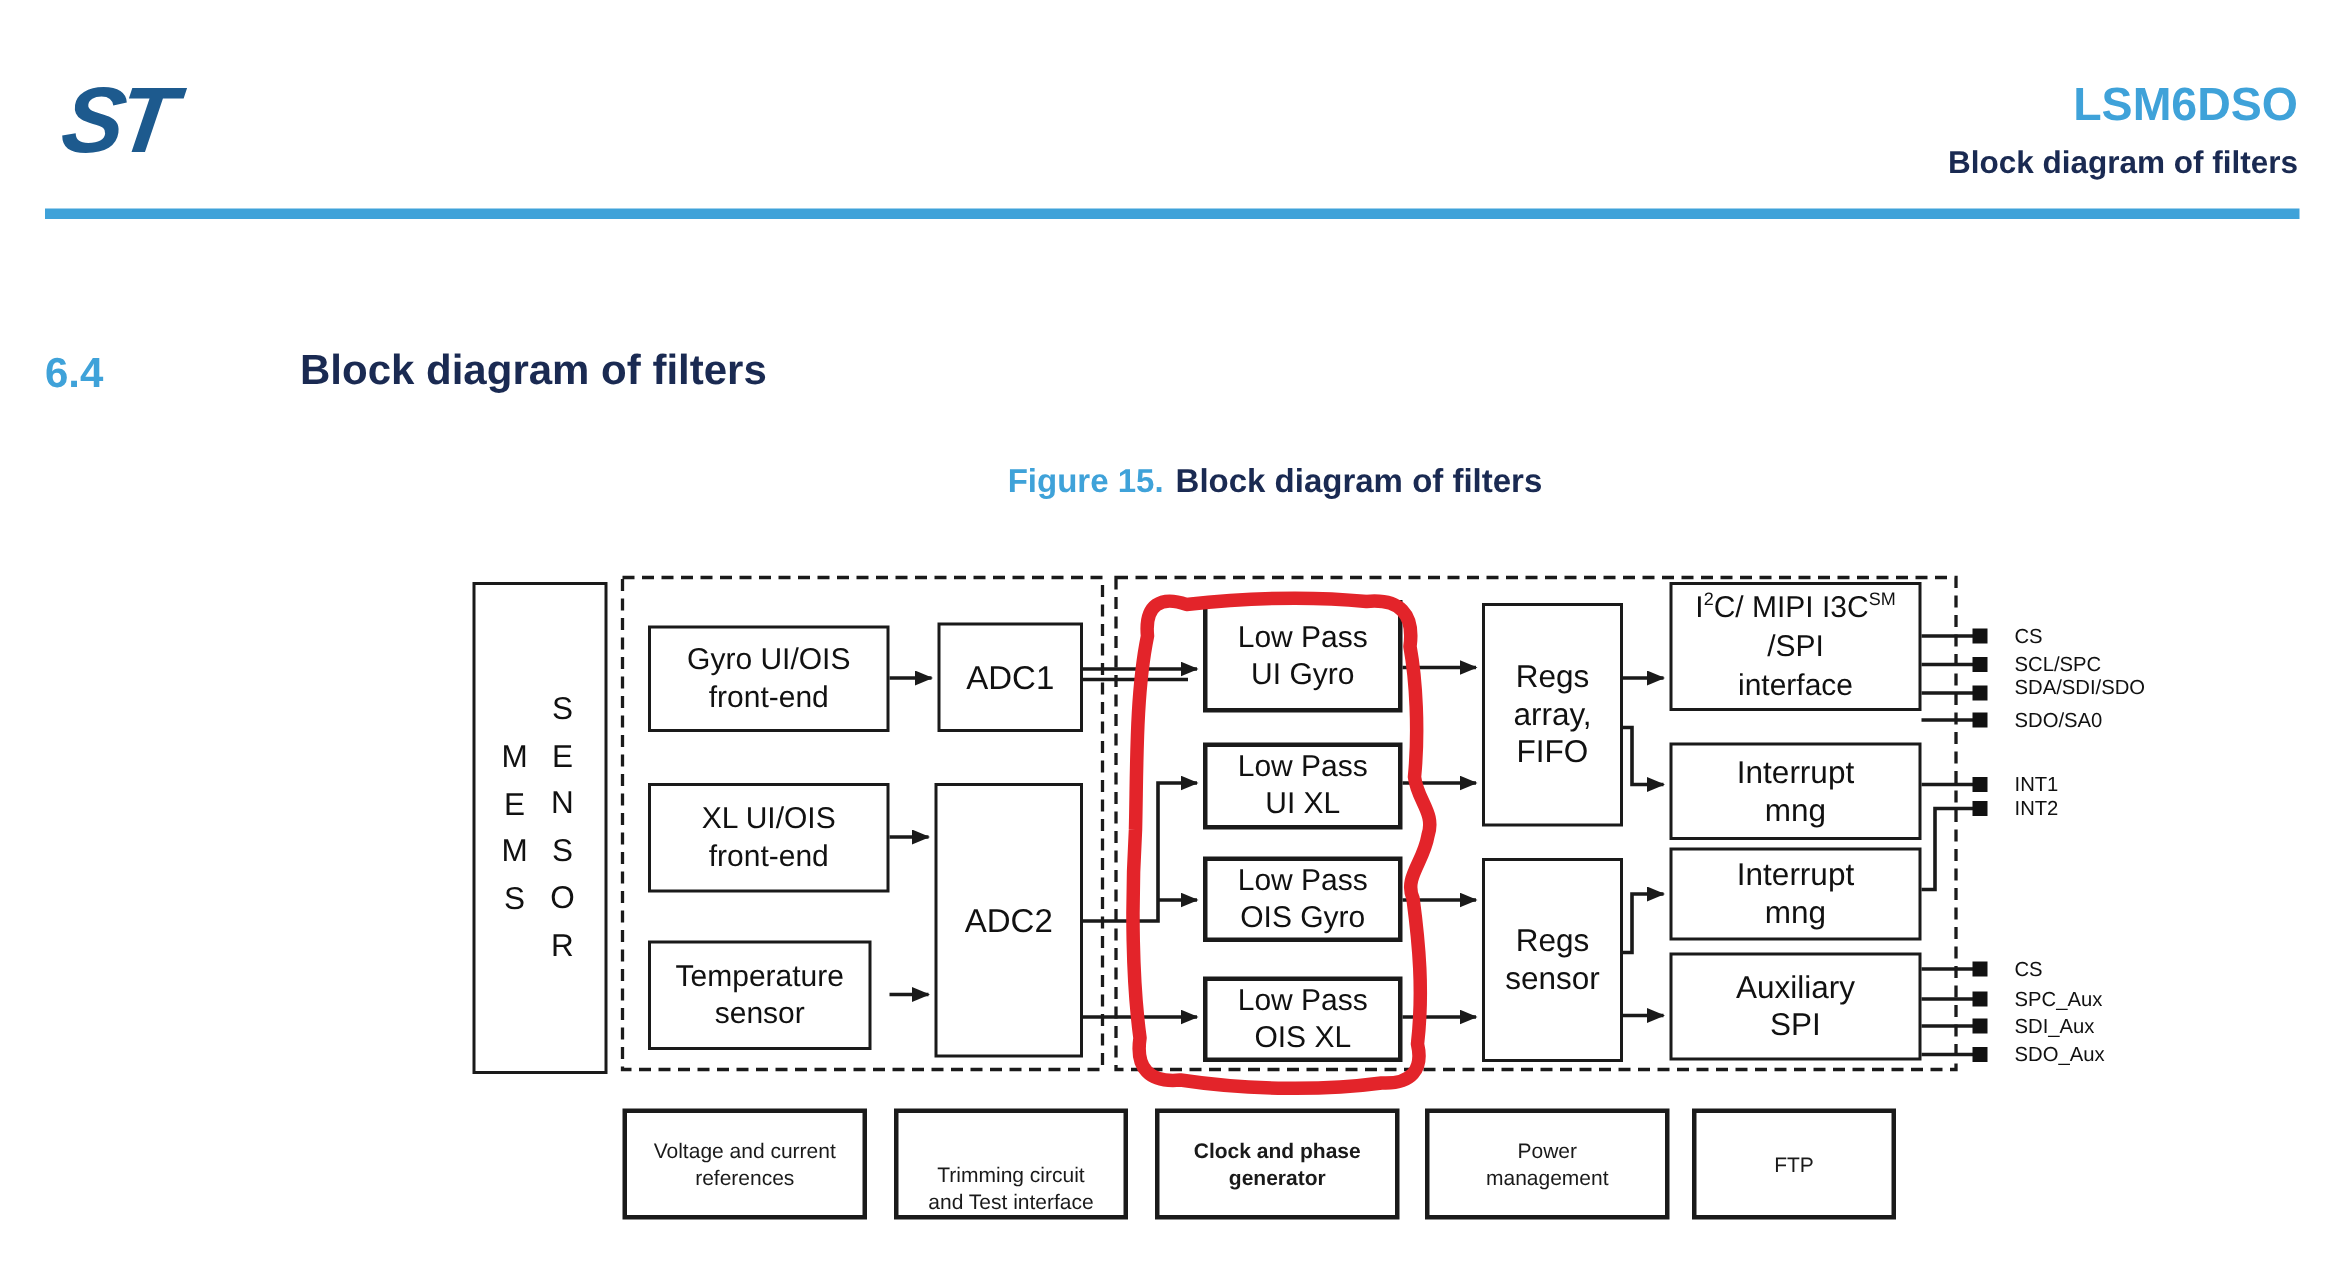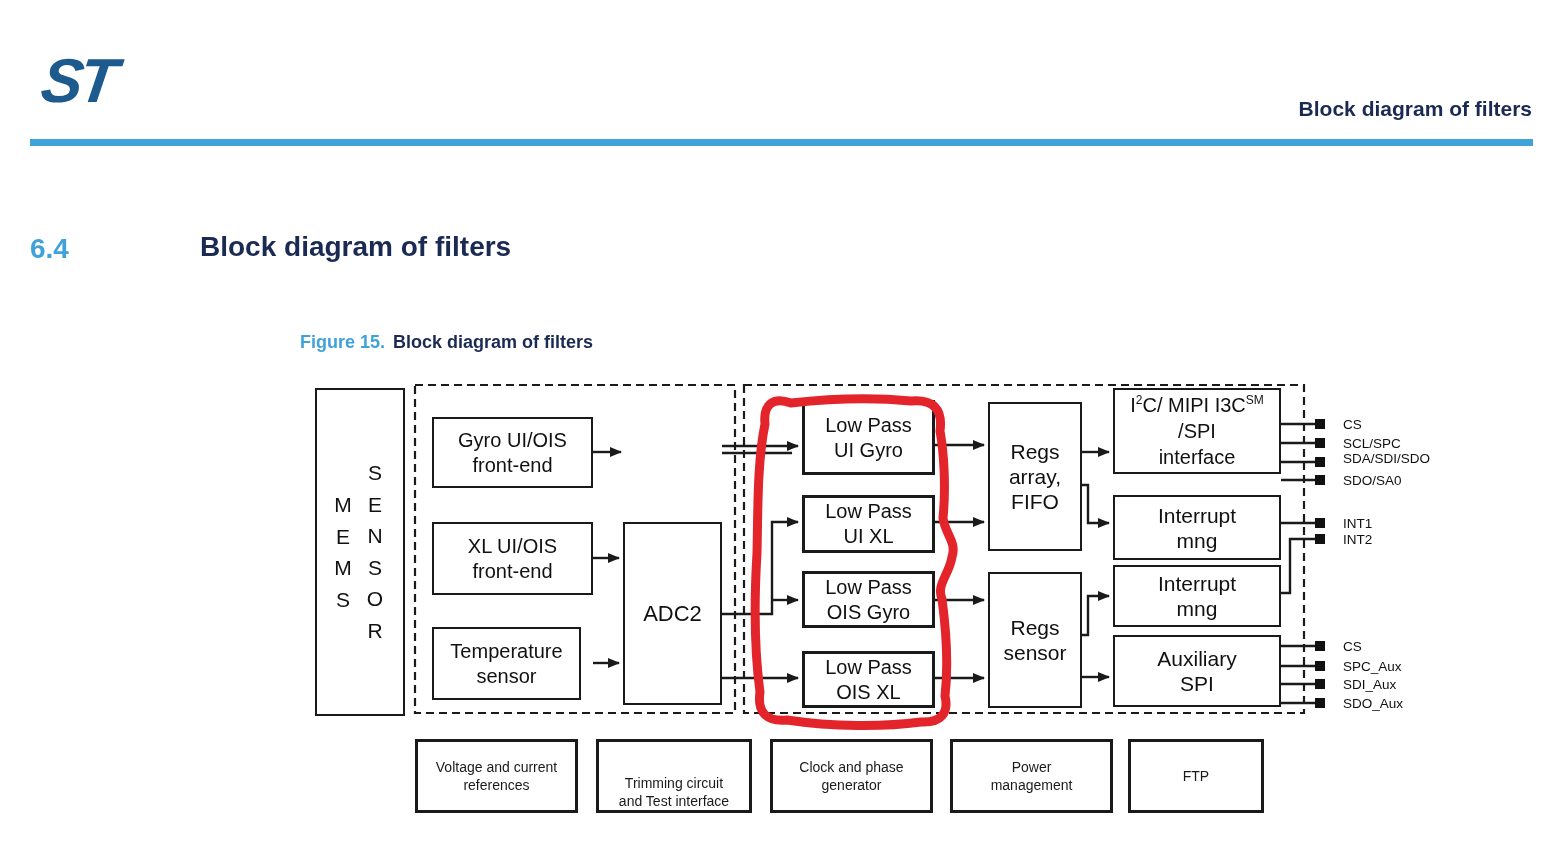--- a/index.html
+++ b/index.html
@@ -16,21 +16,21 @@
         font-size:62px;line-height:66px;letter-spacing:-4px;transform:skewX(-8deg);}
   .product{position:absolute;right:34px;top:52px;font-size:31px;font-weight:bold;color:var(--accent);text-align:right;}
   .hsub{position:absolute;right:34px;top:97px;font-size:21px;font-weight:bold;color:var(--navy);text-align:right;}
   .rule{position:absolute;left:30px;right:33px;top:139px;height:7px;background:var(--accent);}
 
   
   .secnum{position:absolute;left:30px;top:233px;font-size:28px;font-weight:bold;color:var(--accent);}
   .sectitle{position:absolute;left:200px;top:231px;font-size:28px;font-weight:bold;color:var(--navy);}
 
   
-  .figcap{position:absolute;left:300px;top:332px;width:1100px;font-size:18px;font-weight:bold;}
+  .figcap{position:absolute;left:300px;top:308px;width:1100px;text-align:center;font-size:22px;font-weight:bold;}
   .figlabel{color:var(--accent);margin-right:8px;}
   .figtitle{color:var(--navy);}
 
   
   .blk{position:absolute;border:2.5px solid #1a1a1a;background:#fff;
        display:flex;flex-direction:column;align-items:center;justify-content:center;
        font-size:20px;line-height:25px;text-align:center;color:#111;}
   .b-mems{left:315px;top:388px;width:90px;height:328px;}
   .b-gyrofe{left:432px;top:417px;width:161px;height:71px;}
   .b-adc1{left:625px;top:415px;width:97px;height:73px;font-size:22px;}
@@ -55,21 +55,21 @@
   .memscol span{display:block;height:31.6px;line-height:31.6px;}
   .memscol1{left:330px;top:489px;}
   .memscol2{left:362px;top:457px;}
 
   
   .bb{position:absolute;top:739px;height:74px;border:3px solid #1a1a1a;background:#fff;
       display:flex;flex-direction:column;align-items:center;justify-content:center;
       font-size:14px;line-height:18px;text-align:center;}
   .bb1{left:415px;width:163px;}
   .bb2{left:596px;width:156px;justify-content:flex-end;}
-  .bb3{left:770px;width:163px;}
+  .bb3{left:770px;width:163px;font-weight:bold;}
   .bb4{left:950px;width:163px;}
   .bb5{left:1128px;width:136px;}
 
   
   .pin{position:absolute;left:1343px;font-size:13.5px;transform:translateY(-50%);white-space:nowrap;color:#111;}
   .p1{top:424px;} .p2{top:443px;} .p3{top:458px;} .p4{top:480px;}
   .p5{top:523px;} .p6{top:539px;}
   .p7{top:646px;} .p8{top:666px;} .p9{top:684px;} .p10{top:703px;}
 
   
@@ -78,20 +78,21 @@
   .dashedbox{stroke:var(--wire);stroke-width:2.2;fill:none;stroke-dasharray:8 5;}
   .pinsq{fill:#111;stroke:none;}
   .red-annot{stroke:var(--red);stroke-width:9;fill:none;stroke-linecap:round;stroke-linejoin:round;}
 </style>
 </head>
 <body>
 
 <div class="page">
 
   <div class="logo"><span>ST</span></div>
+  <div class="product">LSM6DSO</div>
   <div class="hsub">Block diagram of filters</div>
   <div class="rule"></div>
 
   <div class="secnum">6.4</div>
   <div class="sectitle">Block diagram of filters</div>
 
   <div class="figcap">
     <span class="figlabel">Figure 15.</span><span class="figtitle">Block diagram of filters</span>
   </div>
 
@@ -107,20 +108,23 @@
     <span>E</span>
     <span>N</span>
     <span>S</span>
     <span>O</span>
     <span>R</span>
   </div>
 
   <div class="blk b-gyrofe">
     <span>Gyro UI/OIS</span>
     <span>front-end</span>
+  </div>
+  <div class="blk b-adc1">
+    <span>ADC1</span>
   </div>
   <div class="blk b-xlfe">
     <span>XL UI/OIS</span>
     <span>front-end</span>
   </div>
   <div class="blk b-adc2">
     <span>ADC2</span>
   </div>
   <div class="blk b-temp">
     <span>Temperature</span>

